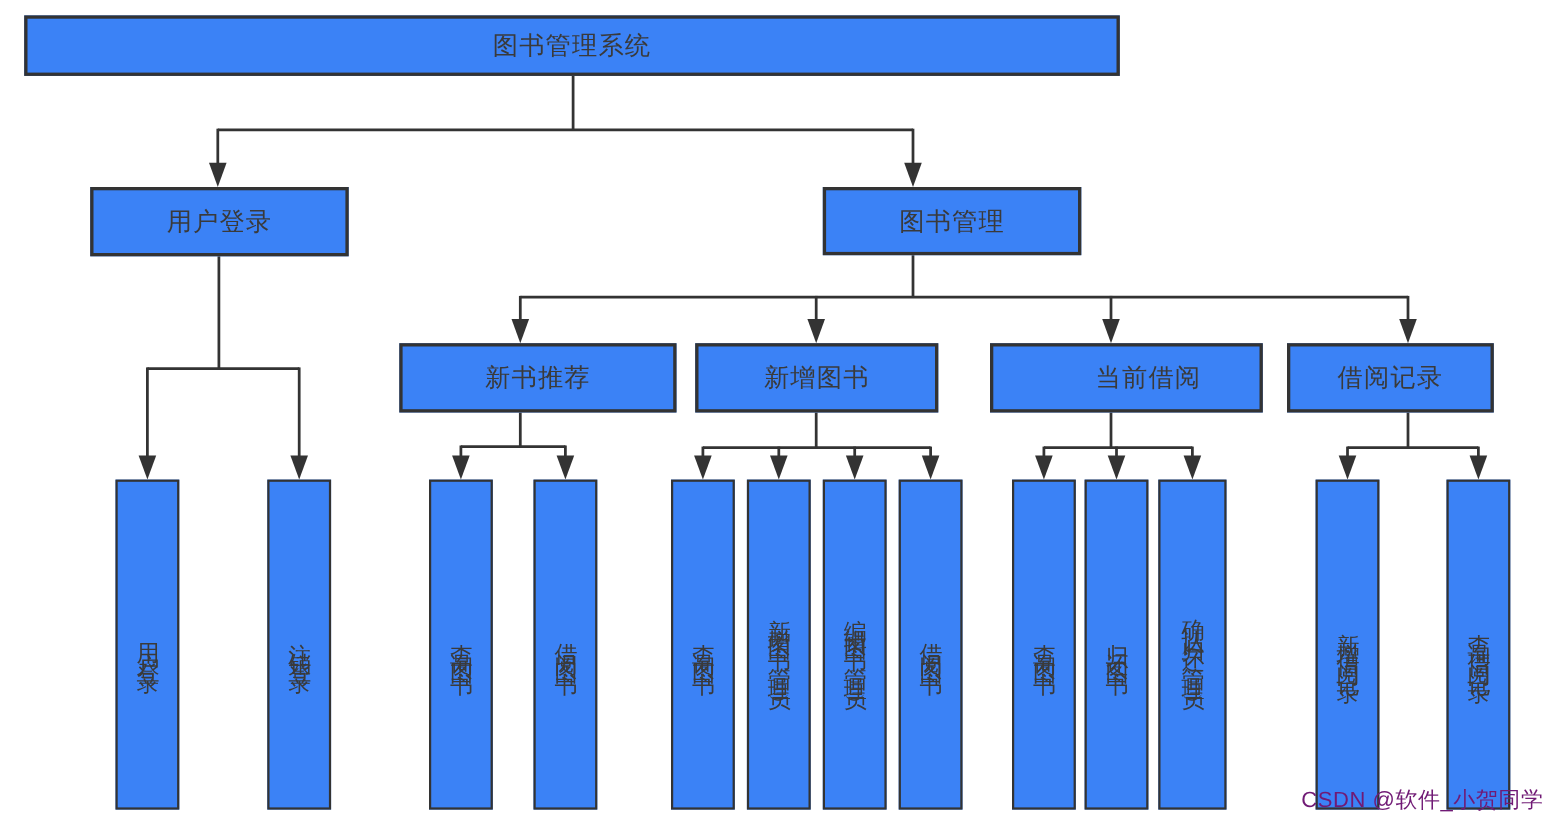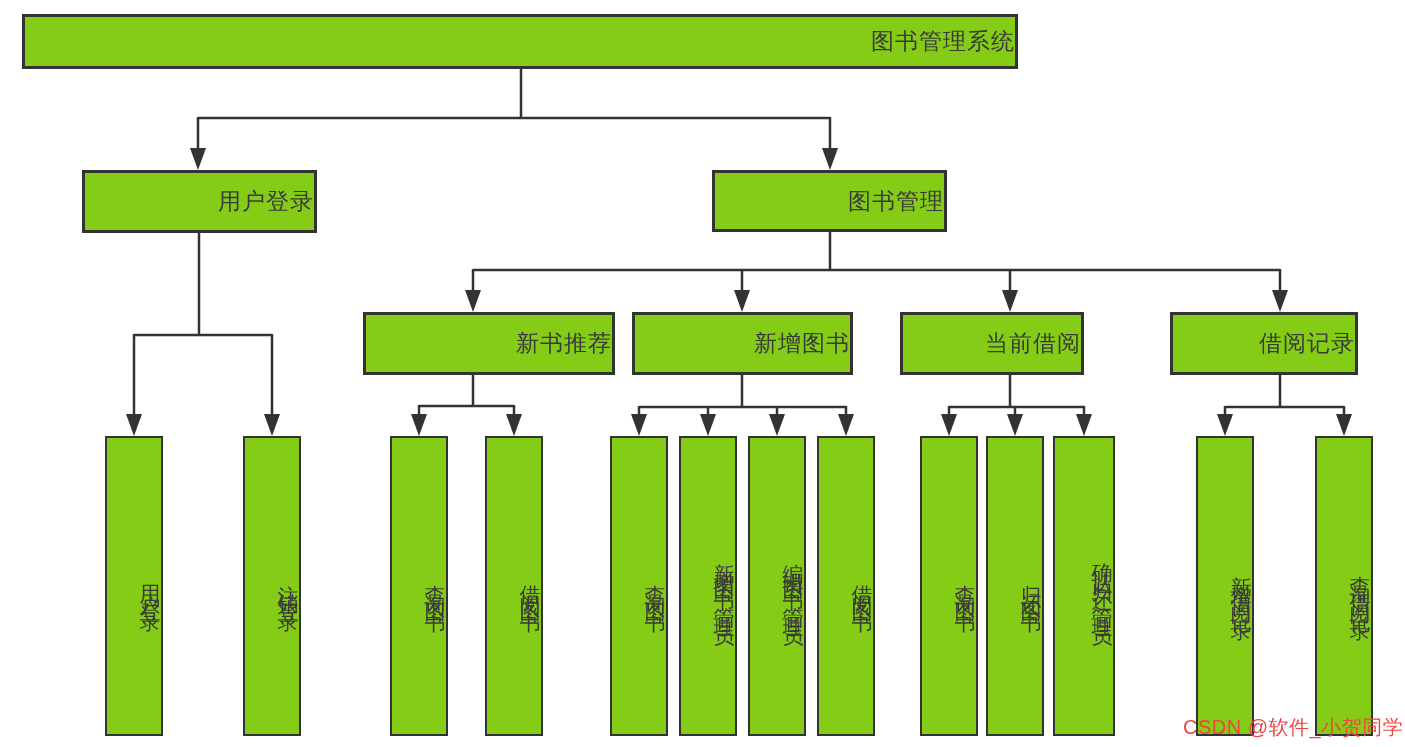--- a/index.html
+++ b/index.html
@@ -17,24 +17,24 @@
   }
   #connectors {
     position: absolute;
     left: 0; top: 0;
     width: 1405px; height: 747px;
   }
   .node {
     position: absolute;
     box-sizing: border-box;
     border: 3px solid #333333;
-    background: #84cc16;
+    background: #3b82f6;
     display: flex;
     align-items: center;
-    justify-content: flex-end;
+    justify-content: center;
     color: #3a3a3a;
     font-size: 23px;
     letter-spacing: 1px;
     z-index: 2;
   }
   .node.leaf {
     border-width: 2.5px;
     font-size: 21px;
   }
   .leaf .vtext {
@@ -42,21 +42,21 @@
     text-orientation: mixed;
     letter-spacing: 9px;
     line-height: 1;
     white-space: nowrap;
   }
   .watermark {
     position: absolute;
     left: 1183px;
     top: 714px;
     font-size: 20px;
-    color: #ef4444;
+    color: #701a75;
     letter-spacing: 0.5px;
     z-index: 3;
     white-space: nowrap;
   }
   .cline { stroke: #333333; stroke-width: 2.5; fill: none; }
   .ahead { fill: #333333; stroke: none; }
 </style>
 </head>
 <body>
 
@@ -124,31 +124,31 @@
     <polygon class="ahead" points="1336,414 1352,414 1344,436"></polygon>
   </svg>
 
   <div class="node" style="left:22px; top:14px; width:996px; height:55px;">
     <span>图书管理系统</span>
   </div>
 
   <div class="node" style="left:82px; top:170px; width:235px; height:63px;">
     <span>用户登录</span>
   </div>
-  <div class="node" style="left:712px; top:170px; width:235px; height:62px;">
+  <div class="node" style="left:748px; top:170px; width:235px; height:62px;">
     <span>图书管理</span>
   </div>
 
   <div class="node" style="left:363px; top:312px; width:252px; height:63px;">
     <span>新书推荐</span>
   </div>
   <div class="node" style="left:632px; top:312px; width:221px; height:63px;">
     <span>新增图书</span>
   </div>
-  <div class="node" style="left:900px; top:312px; width:184px; height:63px;padding-left:40px;">
+  <div class="node" style="left:900px; top:312px; width:248px; height:63px;padding-left:40px;">
     <span>当前借阅</span>
   </div>
   <div class="node" style="left:1170px; top:312px; width:188px; height:63px;">
     <span>借阅记录</span>
   </div>
 
   <div class="node leaf" style="left:105px; top:436px; width:58px; height:300px;">
     <span class="vtext">用户登录</span>
   </div>
   <div class="node leaf" style="left:243px; top:436px; width:58px; height:300px;">

